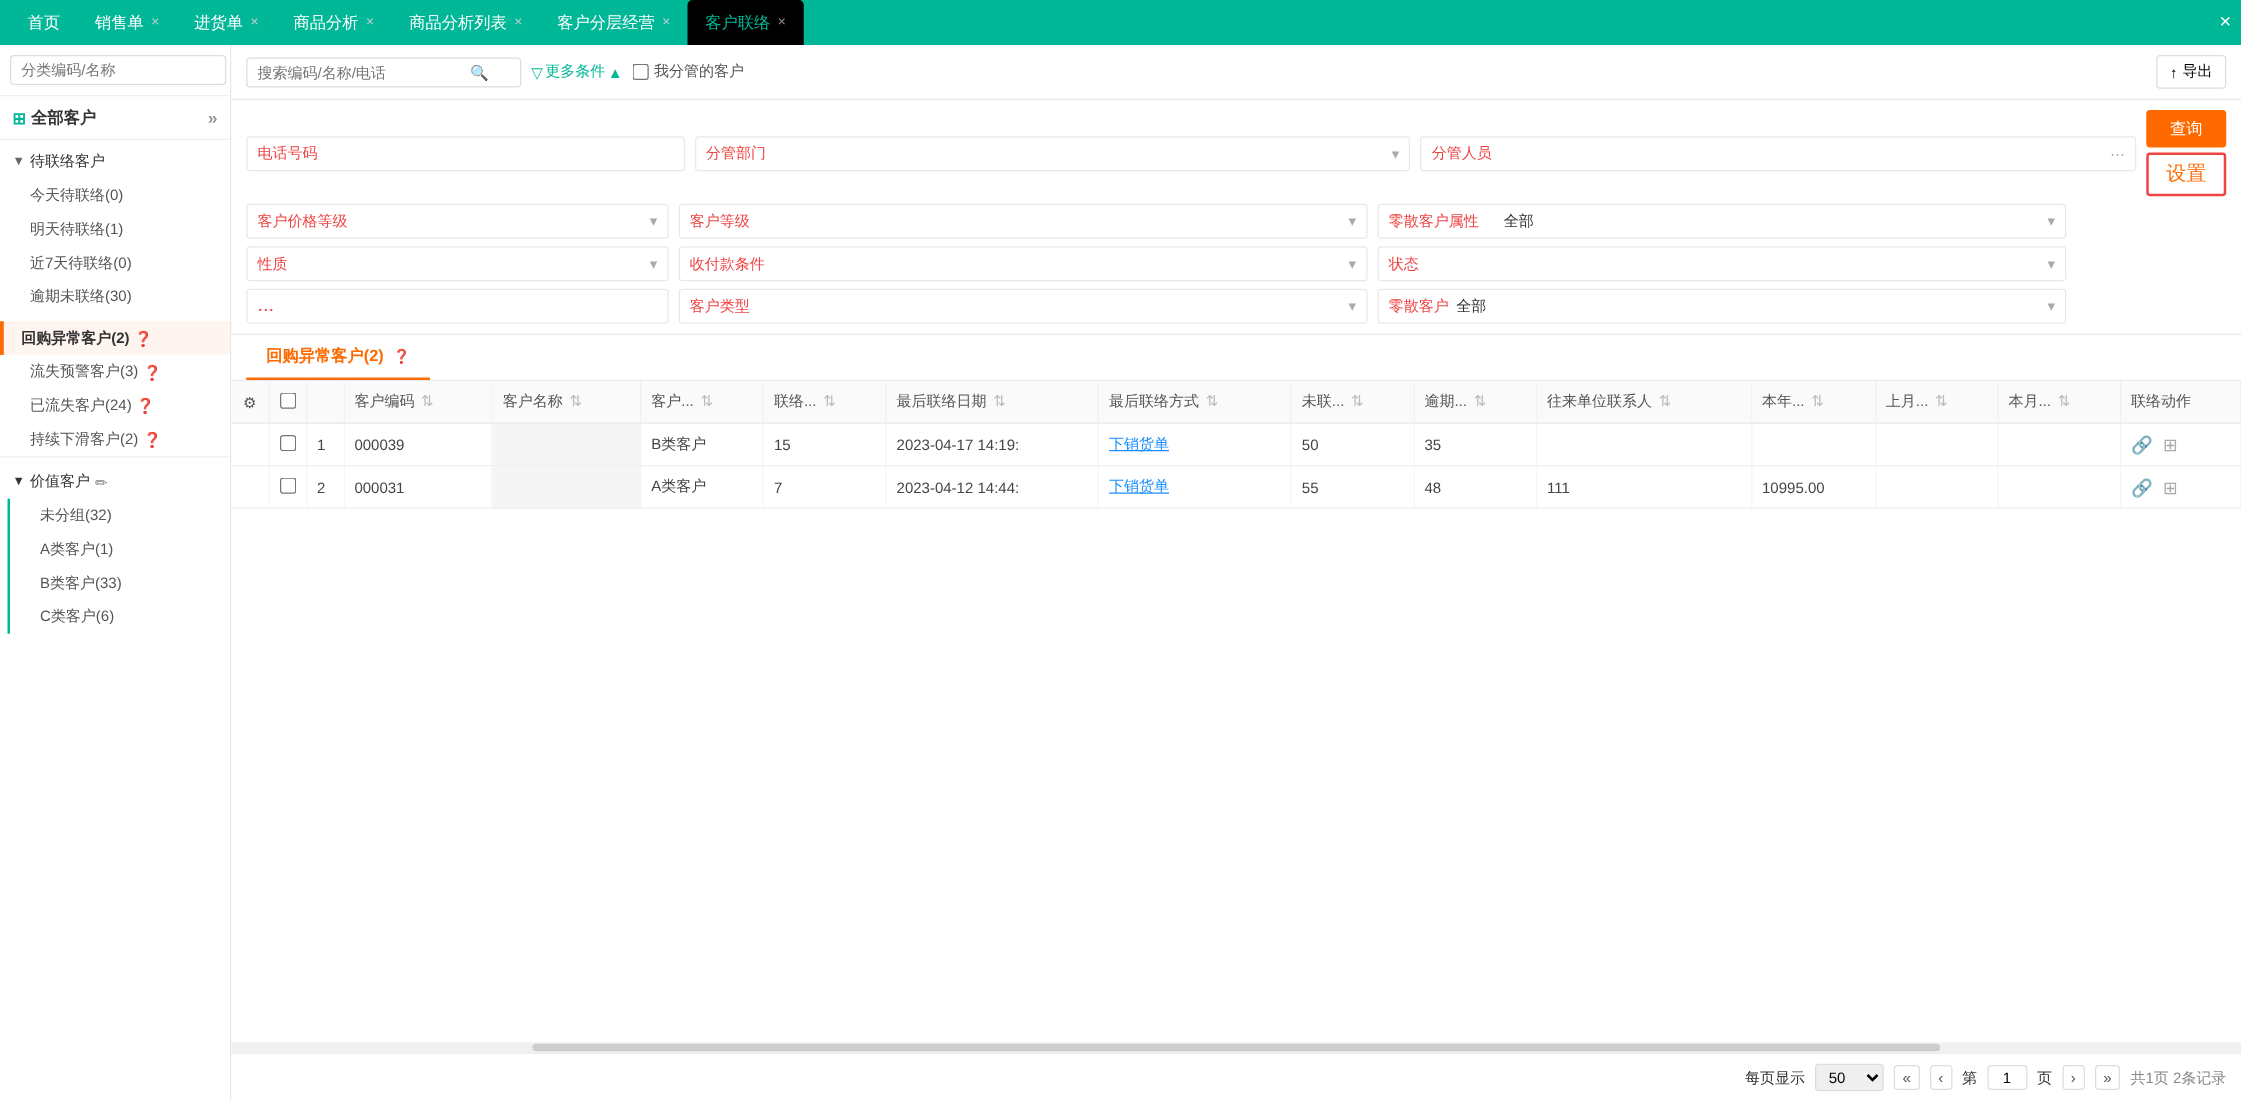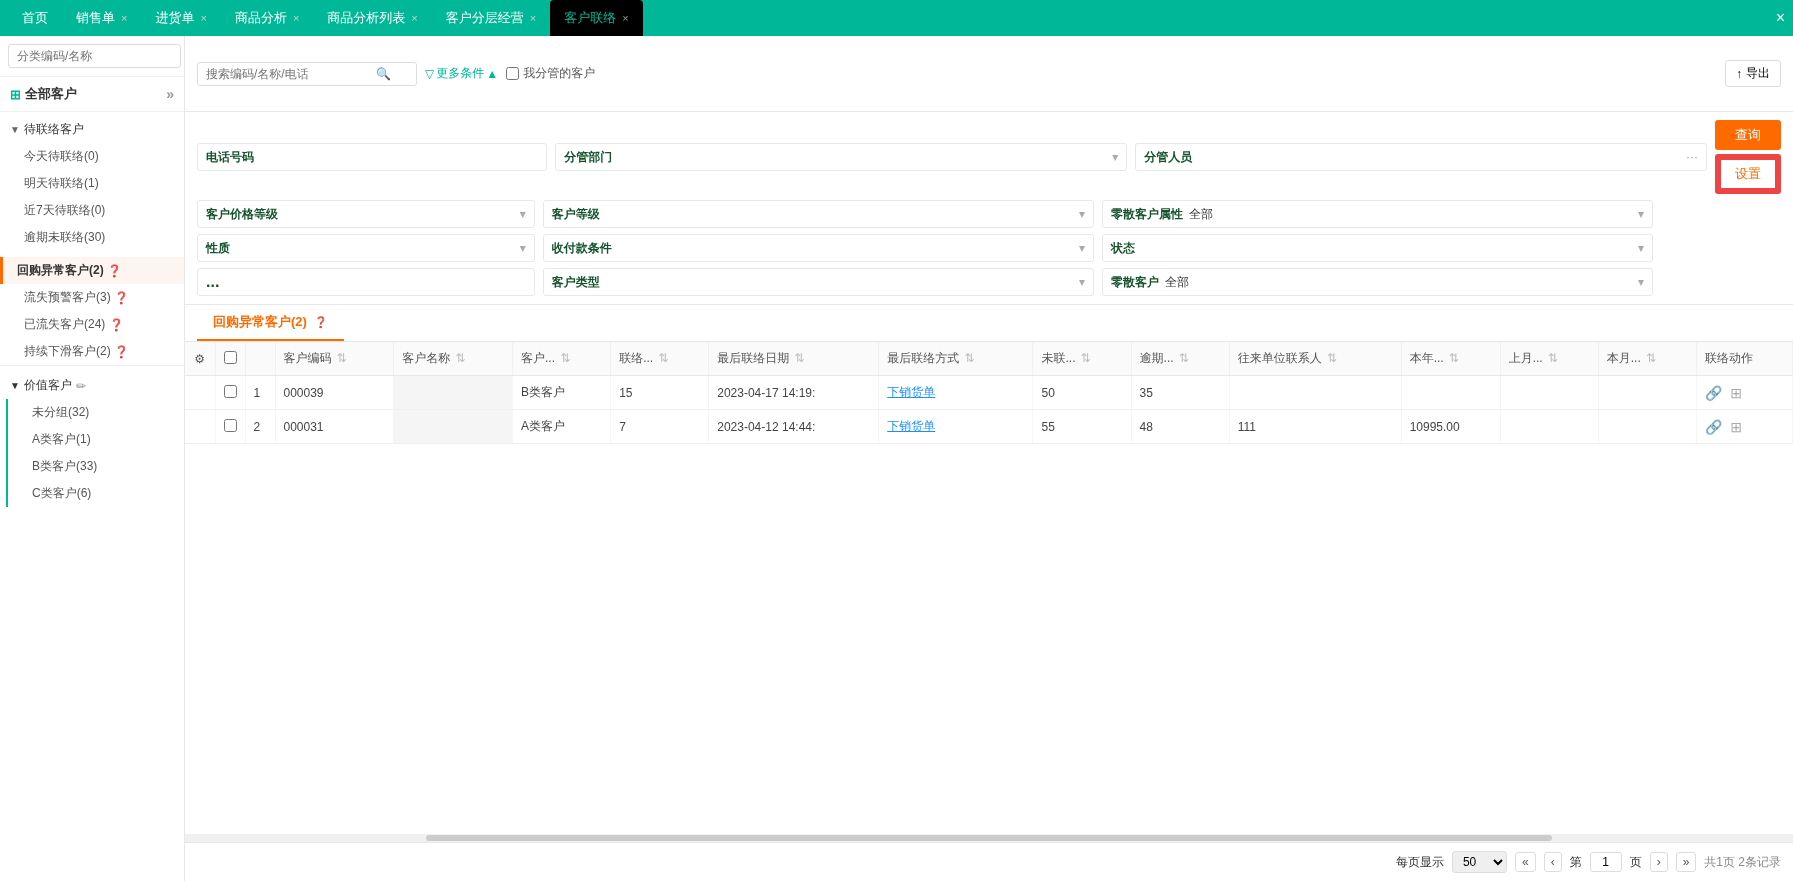--- a/index.html
+++ b/index.html
@@ -81,21 +81,21 @@
     .sidebar-value-header .arrow { margin-right: 4px; font-size: 10px; }
 
     
     .content-area {
       flex: 1; display: flex; flex-direction: column; overflow: hidden;
       background: #f5f5f5;
     }
 
     
     .filter-bar {
-      background: #fff; padding: 24px 12px;
+      background: #fff; padding: 8px 12px;
       display: flex; align-items: center; gap: 8px;
       border-bottom: 1px solid #e8e8e8;
     }
     .filter-bar .search-box {
       display: flex; align-items: center; border: 1px solid #ddd;
       border-radius: 3px; padding: 4px 8px; flex: 0 0 220px;
     }
     .filter-bar .search-box input {
       border: none; outline: none; font-size: 12px; width: 170px;
     }
@@ -120,29 +120,29 @@
       display: flex; align-items: center; gap: 8px; margin-bottom: 6px;
     }
     .filter-row:last-child { margin-bottom: 0; }
     .filter-field {
       display: flex; align-items: center; flex: 1;
       border: 1px solid #e8e8e8; border-radius: 3px;
       padding: 4px 8px; min-height: 28px; background: #fff;
       cursor: pointer; justify-content: space-between; font-size: 12px;
       color: #999;
     }
-    .filter-field .label { color: #14532d; font-size: 12px; font-weight: bold; }
+    .filter-field .label { color: #ef4444; font-size: 12px; }
     .filter-field .caret { color: #aaa; }
     .query-btn {
       background: #ff6a00; color: #fff; border: none; border-radius: 3px;
       padding: 6px 18px; cursor: pointer; font-size: 13px;
     }
     .settings-btn {
-      background: #fff; color: #ff6a00; border: 6px solid #ef4444;
-      border-radius: 3px; padding: 5px 14px; cursor: pointer; font-size: 13px;
+      background: #fff; color: #ff6a00; border: 2px solid #ef4444;
+      border-radius: 3px; padding: 5px 14px; cursor: pointer; font-size: 16px;
     }
     .filter-actions { display: flex; flex-direction: column; gap: 4px; }
 
     
     .tooltip-box {
       position: absolute; top: 228px; left: 10px;
       background: #fff; border: 1px solid #e8e8e8;
       padding: 8px 12px; border-radius: 3px; font-size: 11px; color: #666;
       max-width: 320px; z-index: 100; box-shadow: 0 2px 8px rgba(0,0,0,0.1);
     }
@@ -372,21 +372,21 @@
 
       <div class="filter-row">
         <div class="filter-field" style="flex:1.2;">
           <span class="label">客户价格等级</span>
           <span class="caret">▾</span>
         </div>
         <div class="filter-field" style="flex:2;">
           <span class="label">客户等级</span>
           <span class="caret">▾</span>
         </div>
-        <div class="filter-field" style="flex:2;justify-content:flex-start;gap:6px;">
+        <div class="filter-field" style="flex:2;justify-content:flex-start;gap:20px;">
           <span class="label">零散客户属性</span>
           <span style="color:#333;">全部</span>
           <span class="caret" style="margin-left:auto;">▾</span>
         </div>
         <div style="width:120px;"></div>
       </div>
 
       <div class="filter-row">
         <div class="filter-field" style="flex:1.2;">
           <span class="label">性质</span>

